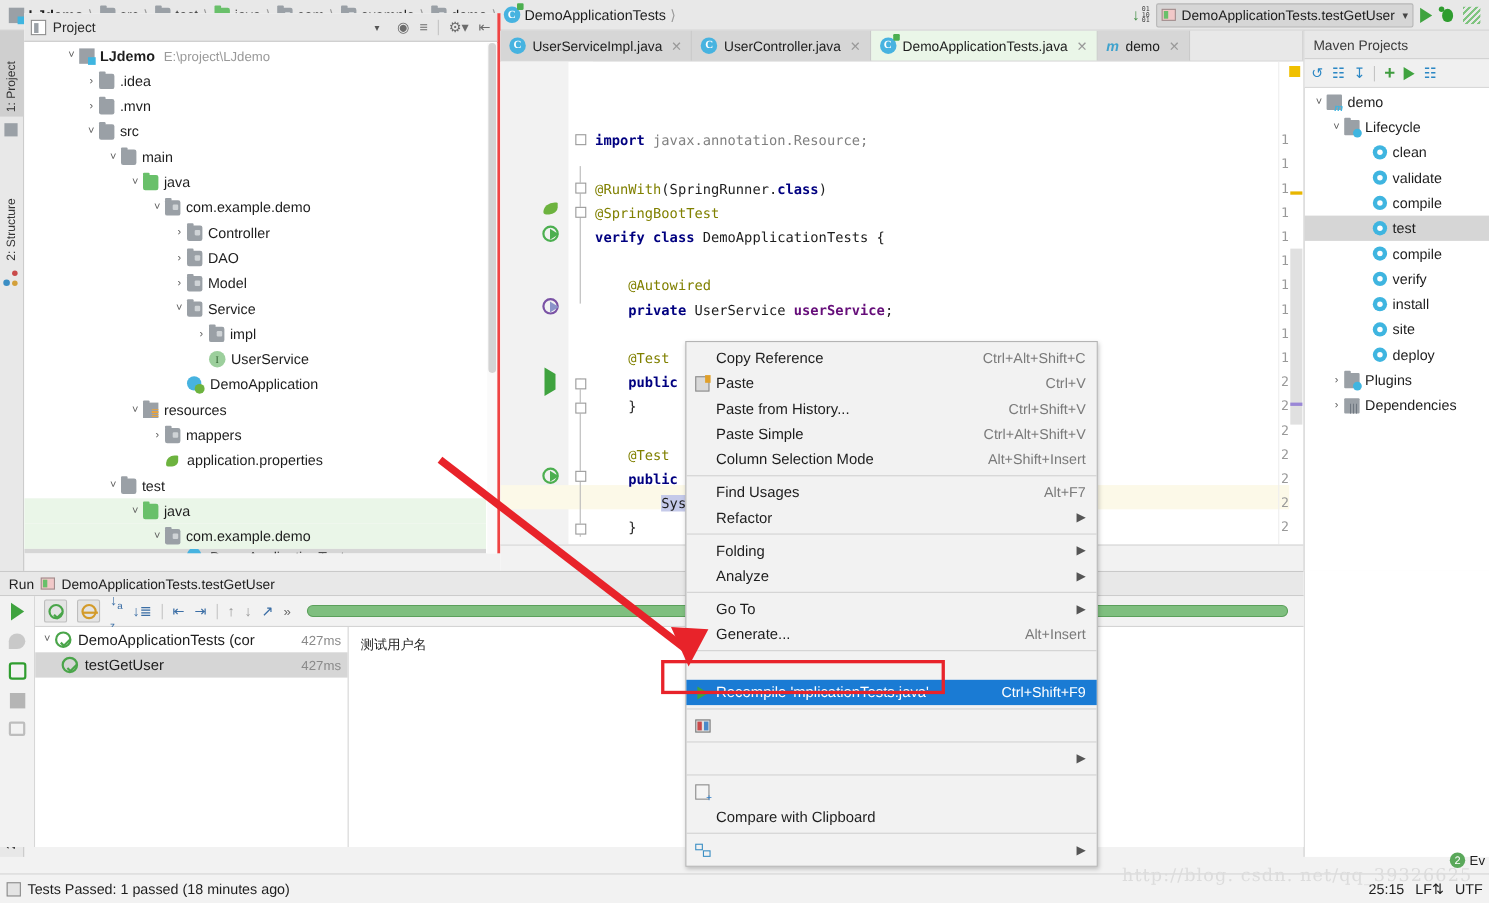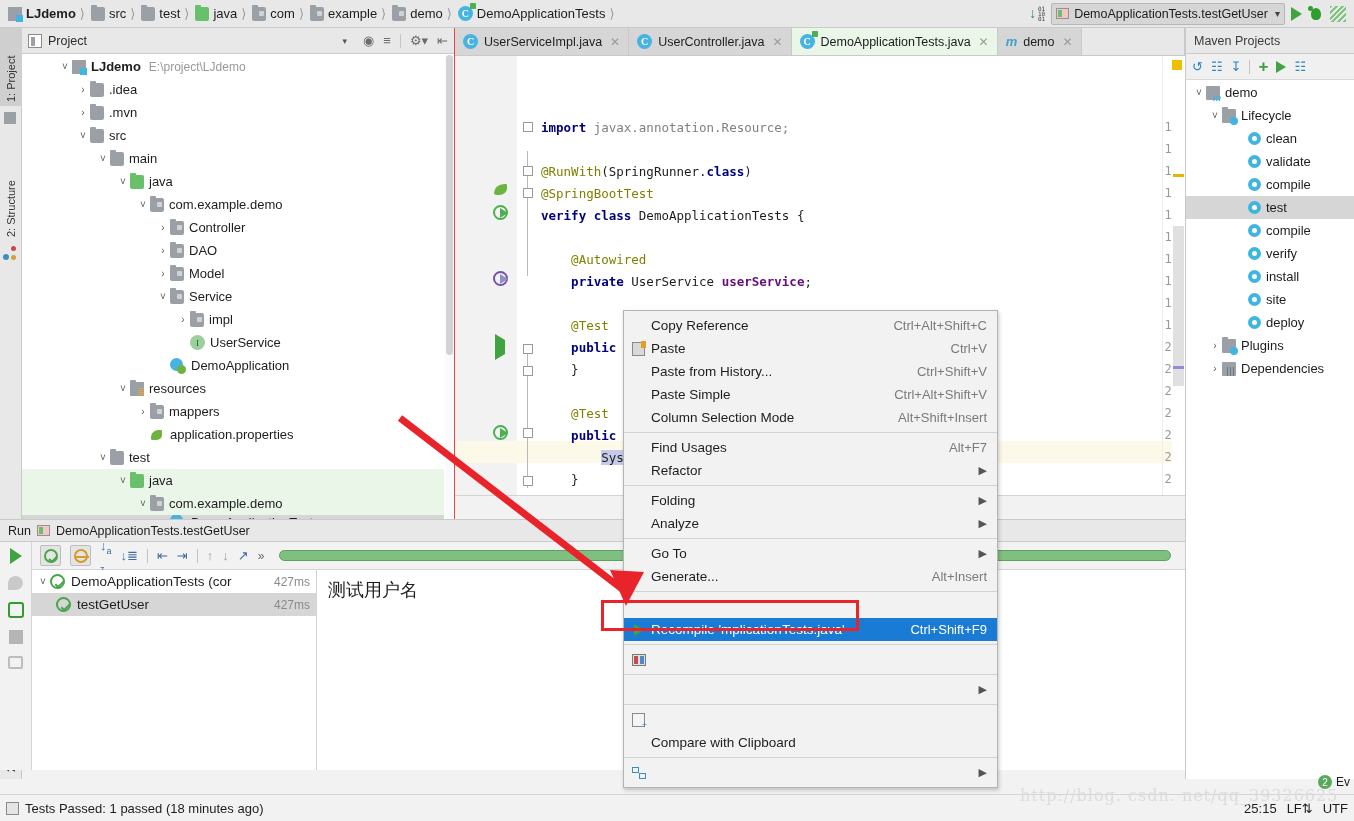--- a/index.html
+++ b/index.html
@@ -70,21 +70,21 @@
   }
   .vtab {
     position:absolute; left:0; width:22px;
     writing-mode: vertical-rl; transform: rotate(180deg);
     font-size:11px; color:#333; display:flex; align-items:center; justify-content:flex-start;
     padding-top:4px; letter-spacing:0px;
   }
   .vtab.active { background:#cfcfcf; }
 
   
-  #project-panel { position:absolute; left:22px; top:28px; width:433px; height:491px; background:#fff; border-right:1px solid #ef4444; }
+  #project-panel { position:absolute; left:22px; top:12px; width:433px; height:491px; background:#fff; border-right:3px solid #ef4444; }
   #project-header {
     height:26px; background:#e8e8e8; border-bottom:1px solid #c9c9c9;
     display:flex; align-items:center; padding:0 6px; gap:6px;
   }
   .proj-ic { width:14px; height:14px; border:1px solid #8b8b8b; background:#fff; position:relative; }
   .proj-ic:after { content:""; position:absolute; left:2px; top:2px; width:4px; height:9px; background:#9aa0a6; }
   #project-header .ttl { font-size:12.5px; color:#2b2b2b; }
   #project-header .caret { margin-left:auto; color:#555; font-size:9px; }
   #project-toolbar { display:flex; align-items:center; gap:9px; margin-left:10px; }
   .tb-ic { font-size:13px; color:#6c6c6c; line-height:1; }
@@ -206,21 +206,21 @@
   .chev2 { font-size:12px; color:#666; }
   #progress-wrap { flex:1; height:11px; margin:0 6px; }
   #progress { height:11px; border-radius:6px; background:#7fbf7f; border:1px solid #5ba05b; }
   #run-tree { position:absolute; left:32px; top:50px; width:285px; bottom:0; background:#fff; border-right:1px solid #d4d4d4; }
   .trow { height:23px; display:flex; align-items:center; font-size:13.5px; padding-left:4px; }
   .trow.sel { background:#d6d6d6; }
   .trow .dur { margin-left:auto; color:#8a8a8a; font-size:12px; padding-right:6px; }
   .ok-g { width:15px;height:15px;flex:0 0 15px;border:2px solid #4aa54a;border-radius:50%; position:relative; }
   .ok-g:after{content:"";position:absolute;left:3px;top:5px;width:7px;height:3px;border-left:2px solid #4aa54a;border-bottom:2px solid #4aa54a;transform:rotate(-45deg);}
   #run-console { position:absolute; left:318px; top:50px; right:0; bottom:0; background:#fff; padding:8px 10px; }
-  #run-console .out { font-size:18px; font-family:Liberation Serif, serif; }
+  #run-console .out { font-size:12px; font-family:Liberation Serif, serif; }
 
   
   #bottom-tabs { position:absolute; left:0; top:770px; width:1354px; height:24px; background:#e8e8e8; border-top:1px solid #c9c9c9; display:flex; align-items:center; padding-left:14px; gap:14px; }
   .btab { display:flex; align-items:center; gap:5px; font-size:12.5px; padding:2px 8px; }
   .btab.active { background:#cfcfcf; }
   .btab .tri { width:0;height:0;border-left:9px solid #3fa33f;border-top:6px solid transparent;border-bottom:6px solid transparent; }
   .btab .todoic { width:14px;height:12px;background:#8a8a8a;border-radius:2px;position:relative; }
   .btab .todoic:after{content:"";position:absolute;left:2px;top:2px;width:5px;height:5px;border-radius:50%;background:#e0e0e0;}
   .btab .termic { width:13px;height:11px;border:1px solid #7a7a7a;background:#fff; }
   .btab .springic { width:14px;height:13px;position:relative; }

